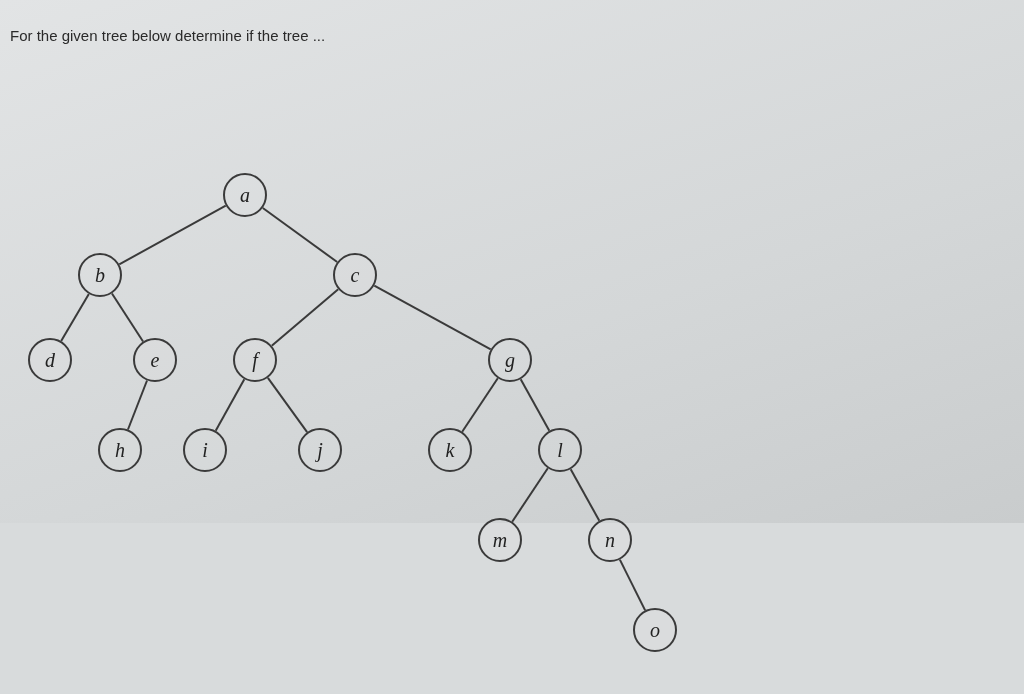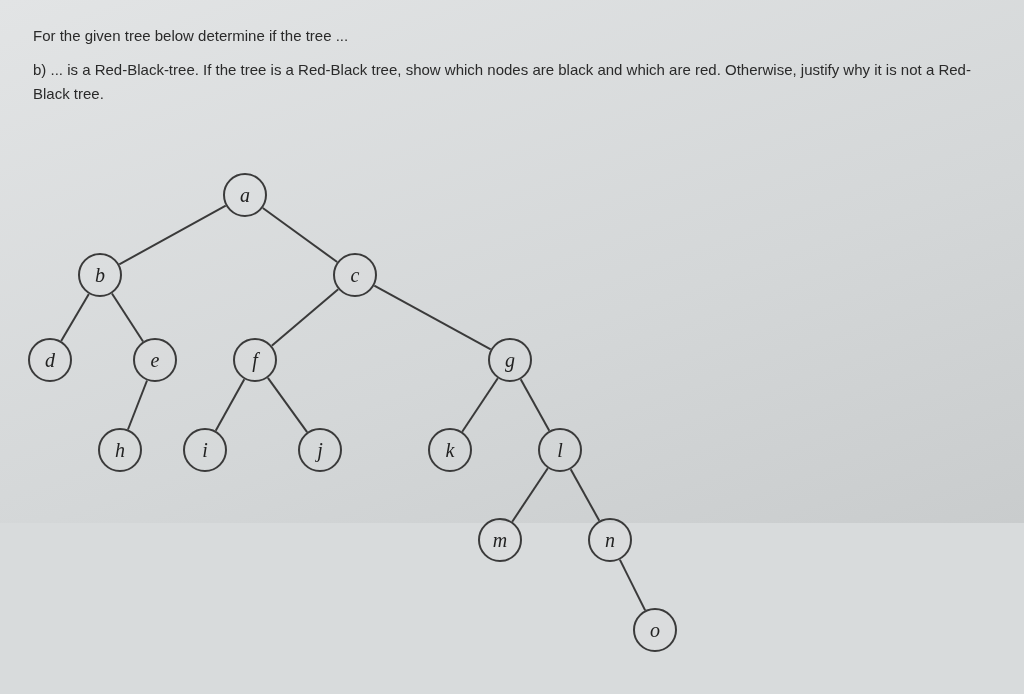--- a/index.html
+++ b/index.html
@@ -10,21 +10,21 @@
     background: #d8dbdc;
     font-family: Arial, Helvetica, sans-serif;
     color: #2a2a2a;
     overflow: hidden;
   }
   .page {
     position: relative;
     width: 1024px;
     height: 523px;
     box-sizing: border-box;
-    padding: 18px 33px;
+    padding: 18px 10px;
     background: linear-gradient(160deg, #e2e4e5 0%, #d4d7d8 60%, #c9cccd 100%);
   }
   .question-text {
     font-size: 15px;
     line-height: 1.6;
     max-width: 980px;
   }
   .question-text p { margin: 6px 0 10px 0; }
   .bold { font-weight: 700; }
   .tree-area {
@@ -55,21 +55,20 @@
     transform: translate(-22px, -22px);
   }
 </style>
 </head>
 <body>
 
 <div class="page">
 
   <div class="question-text">
     <p>For the given tree below determine if the tree ...</p>
-    <p>b) ... is a Red-Black-tree. If the tree is a Red-Black tree, show which nodes are black and which are red. Otherwise, justify why it is not a Red-Black tree.</p>
   </div>
 
   <div class="tree-area">
     <svg class="edges">
         <line x1="225.73729095141053" y1="45.627701544049366" x2="119.26270904858947" y2="104.37229845595064" stroke="#3a3a3a" stroke-width="2"></line>
         <line x1="262.79219385467013" y1="47.93977734885102" x2="337.20780614532987" y2="102.06022265114899" stroke="#3a3a3a" stroke-width="2"></line>
         <line x1="88.84555721560534" y1="133.96255273347094" x2="61.15444278439466" y2="181.03744726652906" stroke="#3a3a3a" stroke-width="2"></line>
         <line x1="111.95152811946004" y1="133.47054345734733" x2="143.04847188053998" y2="181.52945654265267" stroke="#3a3a3a" stroke-width="2"></line>
         <line x1="338.2373350092919" y1="129.2482652421019" x2="271.7626649907081" y2="185.7517347578981" stroke="#3a3a3a" stroke-width="2"></line>
         <line x1="374.289872990769" y1="125.57831744655076" x2="490.710127009231" y2="189.42168255344924" stroke="#3a3a3a" stroke-width="2"></line>

